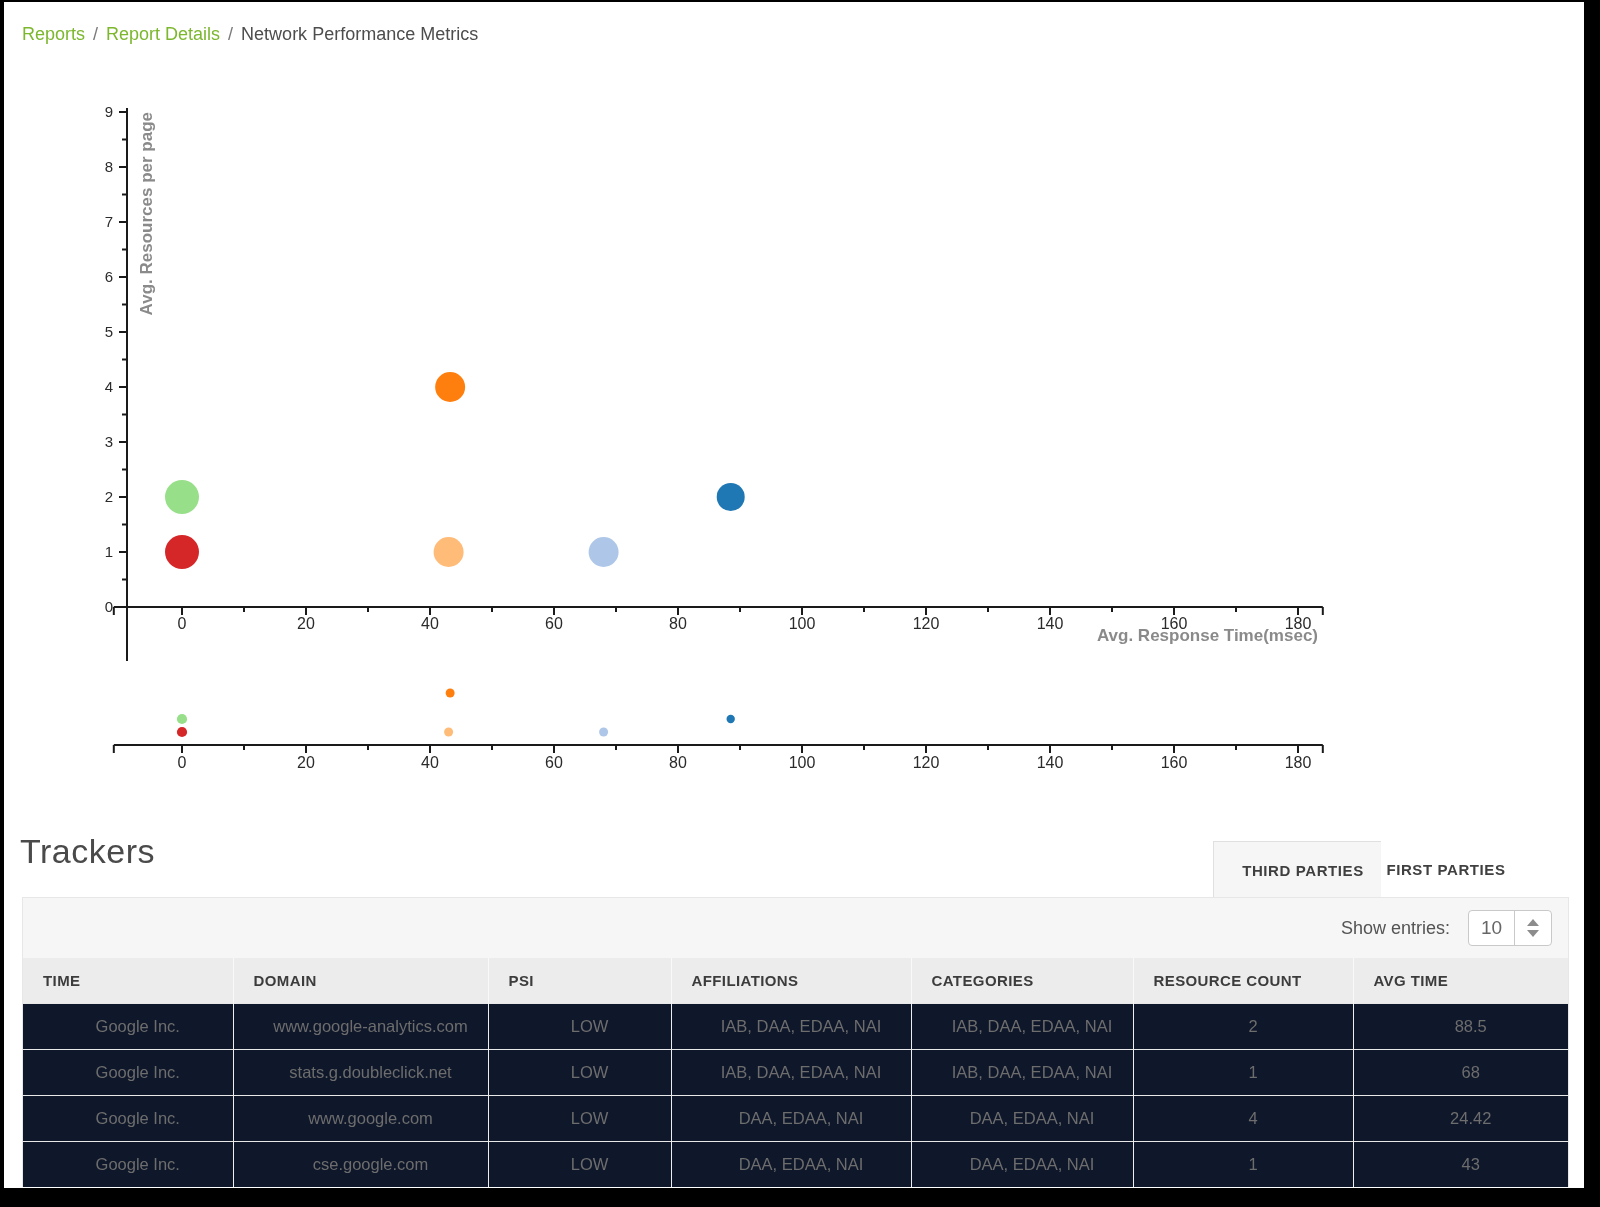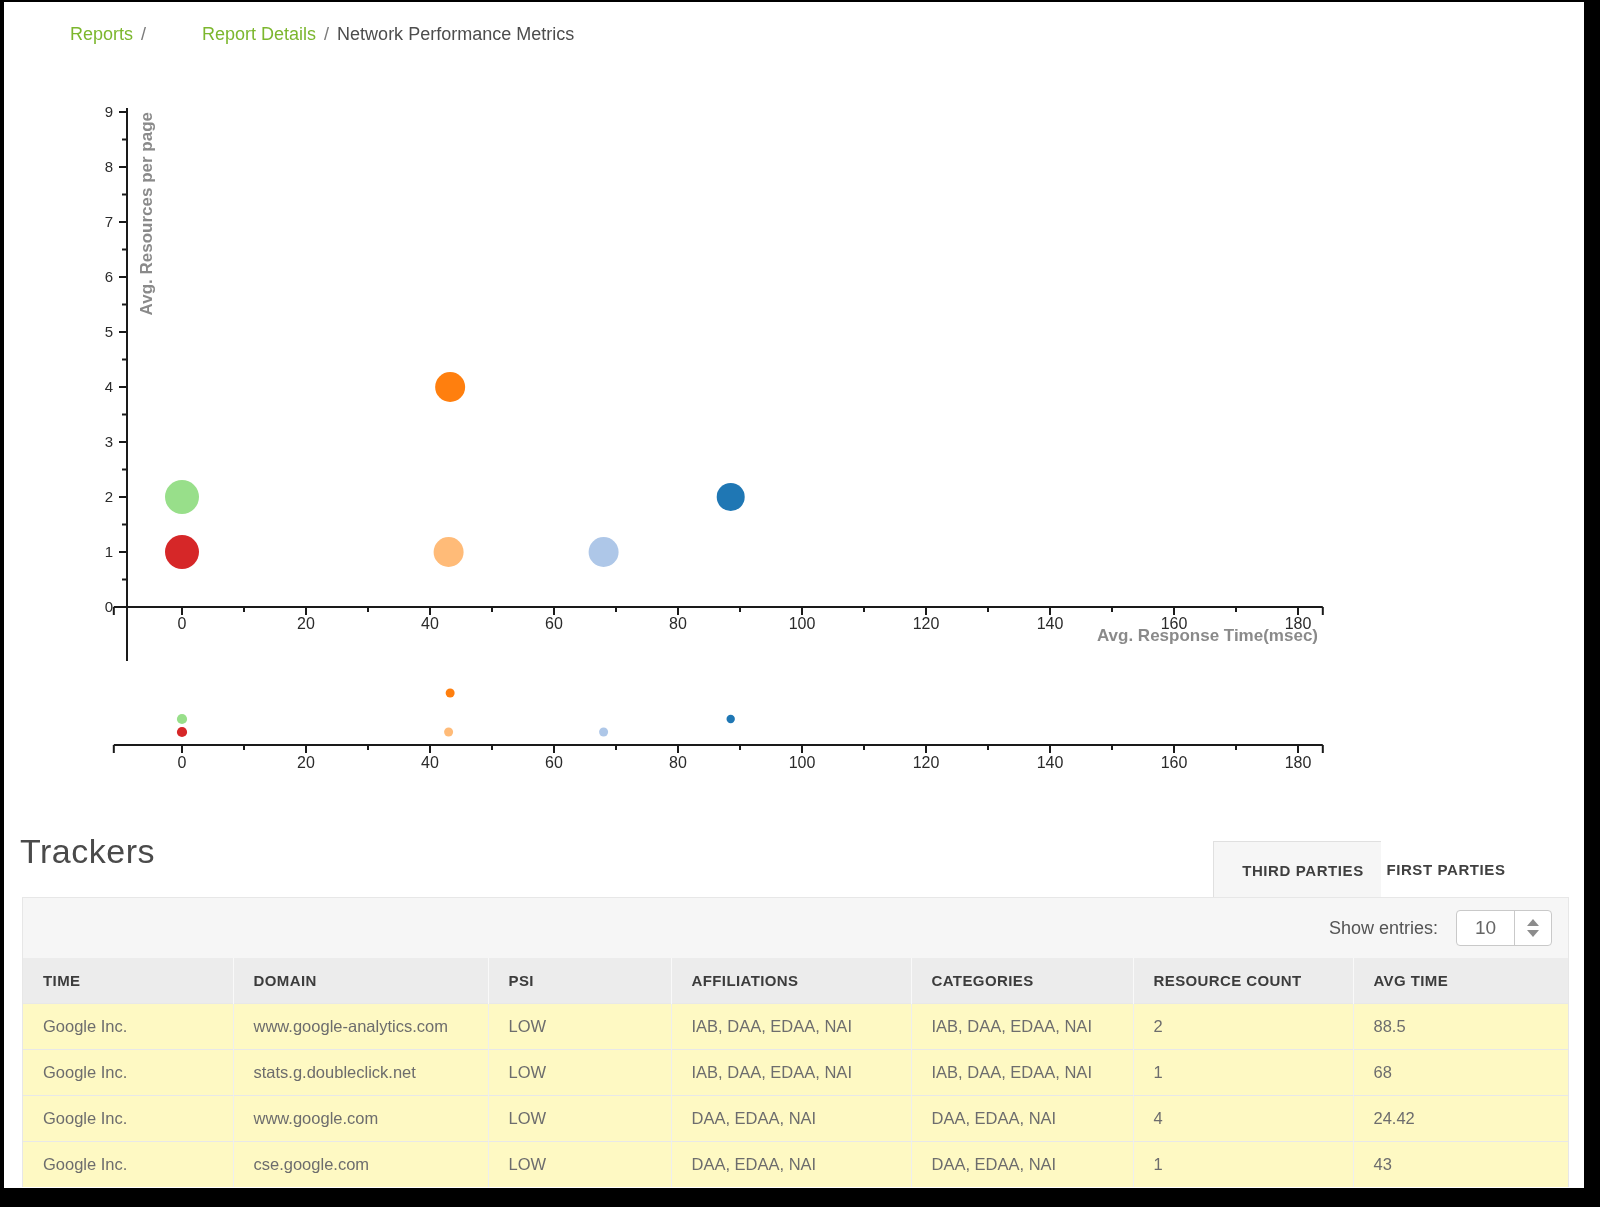--- a/index.html
+++ b/index.html
@@ -15,21 +15,21 @@
     width: 1580px; height: 1186px;
     background: #fff; overflow: hidden;
   }
   .inner { position: absolute; left: -4px; top: -2px; width: 1600px; height: 1207px; }
 
   
   .breadcrumb {
     position: absolute; left: 22px; top: 24px;
     font-size: 18px; color: #6d6d6d;
   }
-  .breadcrumb .crumb-link { color: #7cb72e; cursor: pointer; margin-left: 48px; }
+  .breadcrumb .crumb-link { color: #7cb72e; cursor: pointer; }
   .breadcrumb .crumb-sep { color: #7a7a7a; margin: 0 8px; }
   .breadcrumb .crumb-current { color: #4d4d4d; }
 
   
   #chart-svg { position: absolute; left: 0; top: 0; }
   #chart-svg text { font-family: "Liberation Sans", sans-serif; }
 
   
   .trackers-heading {
     position: absolute; left: 20px; top: 832px;
@@ -61,21 +61,21 @@
     background: #f6f6f6;
     border: 1px solid #e7e7e7;
   }
   .entries-bar {
     height: 60px;
     display: flex; align-items: center; justify-content: flex-end;
     padding-right: 16px;
   }
   .entries-label { font-size: 18px; color: #545454; margin-right: 18px; }
   .entries-select {
-    width: 96px; height: 36px;
+    width: 84px; height: 36px;
     background: #fff; border: 1px solid #c9c9c9; border-radius: 4px;
     display: flex; align-items: stretch; cursor: pointer;
   }
   .entries-value {
     flex: 1; display: flex; align-items: center; justify-content: center;
     font-size: 19px; color: #666;
     border-right: 1px solid #c9c9c9;
   }
   .entries-arrows {
     width: 36px; display: flex; flex-direction: column;
@@ -87,26 +87,26 @@
   
   table.trackers-table { border-collapse: collapse; table-layout: fixed; width: 1545px; }
   .trackers-table th {
     height: 45px; background: #ececec;
     text-align: left; padding-left: 20px;
     font-size: 15px; font-weight: 700; color: #3c3c3c; letter-spacing: 0.4px;
     border-right: 1px solid #f9f9f9;
   }
   .trackers-table th:last-child { border-right: none; }
   .trackers-table td {
-    height: 46px; background: #fef9c3;
+    height: 46px; background: #0f172a;
     padding-left: 20px;
     font-size: 16.5px; color: #6d6d6d;
     border-top: 1px solid #e8e8e8;
     border-right: 1px solid #eeeeee;
-    white-space: nowrap; overflow: hidden;
+    white-space: nowrap; overflow: hidden; text-align: center;
   }
   .trackers-table td:last-child { border-right: none; }
 
   
   .frame { position: absolute; background: #000; }
   .frame-left { left:0; top:0; width:4px; height:1207px; }
   .frame-right { left:1584px; top:0; width:16px; height:1207px; }
 </style>
 </head>
 <body>

